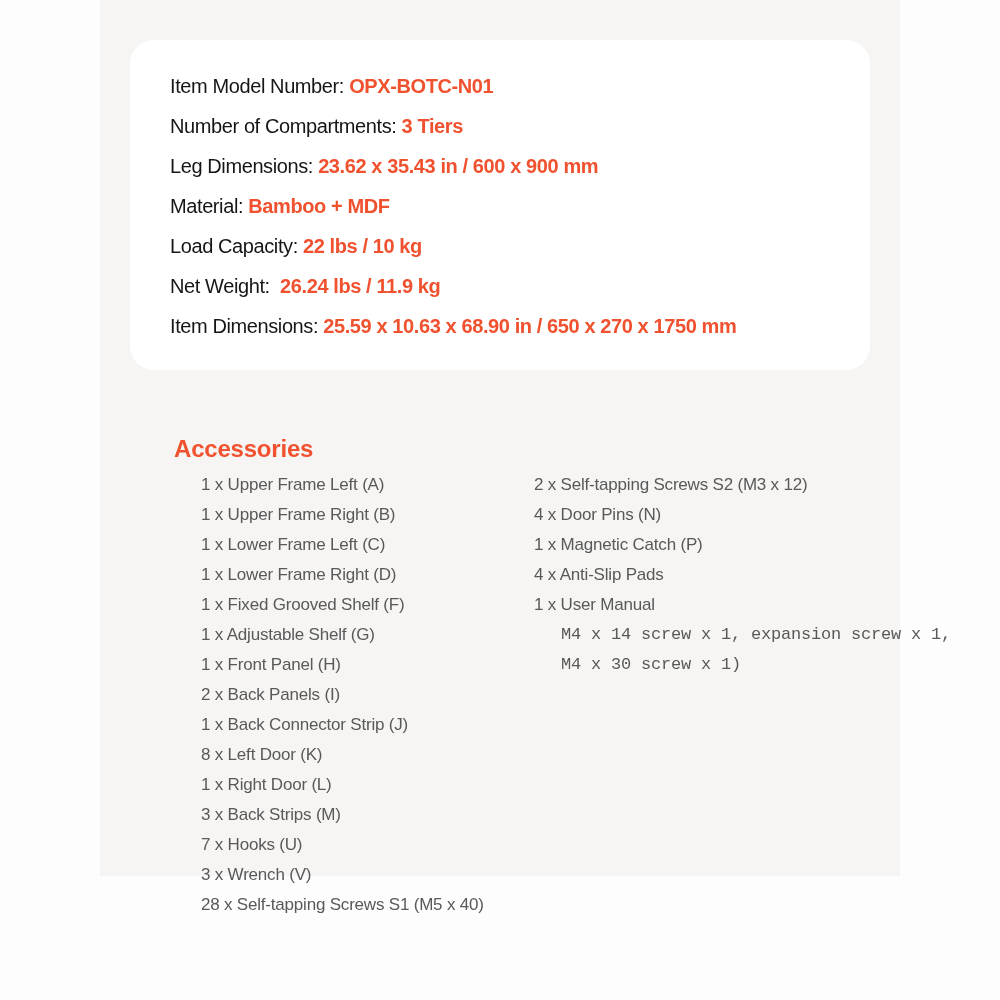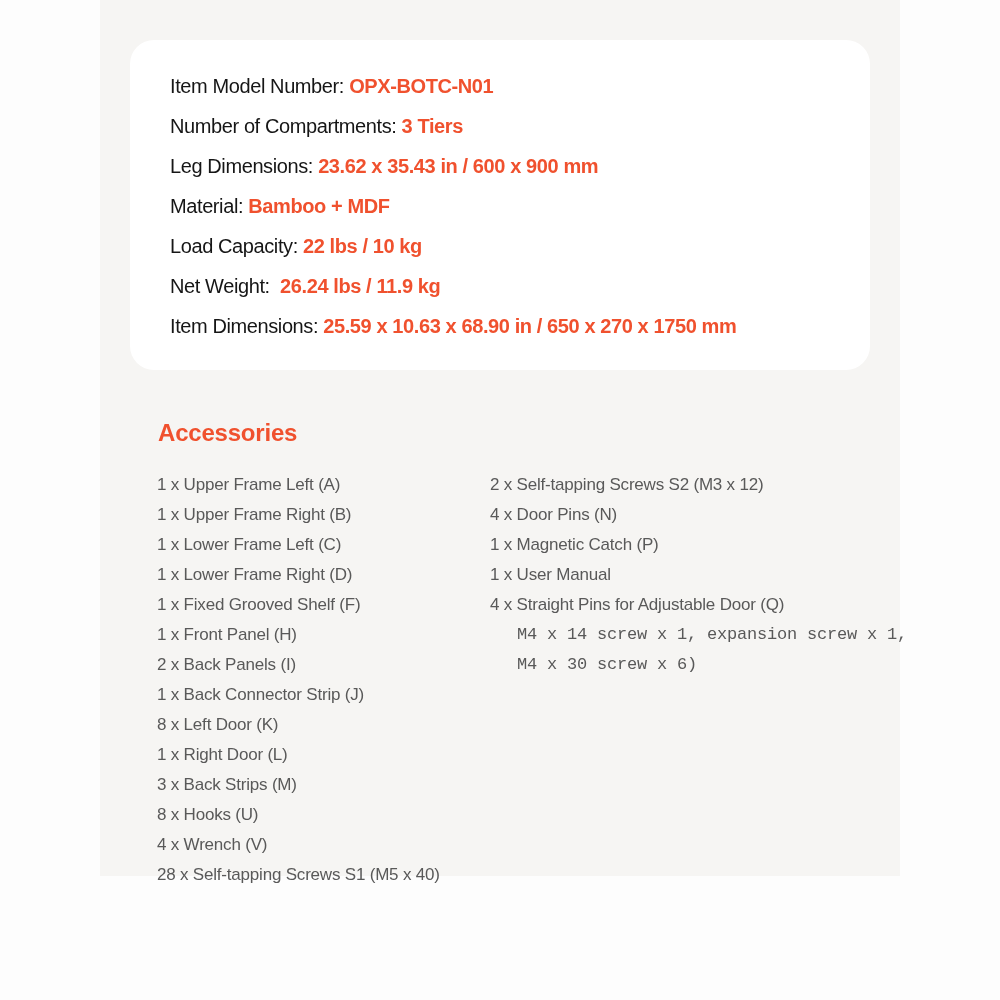--- a/index.html
+++ b/index.html
@@ -43,39 +43,39 @@
     color: #161616;
   }
   .spec-value {
     font-weight: 700;
     color: #f0512e;
   }
   .acc-heading {
     position: absolute;
     left: 58px;
     top: 418px;
-    margin: 0;
+    margin: 16px;
     font-size: 24px;
     line-height: 30px;
     font-weight: 700;
     letter-spacing: -0.2px;
     color: #f0512e;
   }
   .acc-columns {
     position: absolute;
     left: 57px;
     top: 470px;
     display: flex;
   }
   .acc-col {
     list-style: none;
     margin: 0;
     padding: 0;
   }
-  .acc-col.left  { width: 333px; }
+  .acc-col.left  { width: 333px; margin-left: 44px; }
   .acc-col.right { width: 380px; }
   .acc-col li {
     line-height: 30px;
     font-size: 17px;
     letter-spacing: -0.2px;
     color: #595959;
     white-space: nowrap;
   }
   .acc-col li.indent {
     padding-left: 27px;
@@ -101,34 +101,35 @@
 
   <h2 class="acc-heading">Accessories</h2>
 
   <div class="acc-columns">
     <ul class="acc-col left" id="acc-left">
         <li class="">1 x Upper Frame Left (A)</li>
         <li class="">1 x Upper Frame Right (B)</li>
         <li class="">1 x Lower Frame Left (C)</li>
         <li class="">1 x Lower Frame Right (D)</li>
         <li class="">1 x Fixed Grooved Shelf (F)</li>
+        <li class="">1 x Adjustable Shelf (G)</li>
         <li class="">1 x Front Panel (H)</li>
         <li class="">2 x Back Panels (I)</li>
         <li class="">1 x Back Connector Strip (J)</li>
         <li class="">8 x Left Door (K)</li>
         <li class="">1 x Right Door (L)</li>
         <li class="">3 x Back Strips (M)</li>
-        <li class="">8 x Hooks (U)</li>
-        <li class="">4 x Wrench (V)</li>
+        <li class="">7 x Hooks (U)</li>
+        <li class="">3 x Wrench (V)</li>
         <li class="">28 x Self-tapping Screws S1 (M5 x 40)</li>
       </ul>
     <ul class="acc-col right" id="acc-right">
         <li class="">2 x Self-tapping Screws S2 (M3 x 12)</li>
         <li class="">4 x Door Pins (N)</li>
         <li class="">1 x Magnetic Catch (P)</li>
+        <li class="">4 x Anti-Slip Pads</li>
         <li class="">1 x User Manual</li>
-        <li class="">4 x Straight Pins for Adjustable Door (Q)</li>
         <li class="indent">M4 x 14 screw x 1, expansion screw x 1,</li>
-        <li class="indent">M4 x 30 screw x 6)</li>
+        <li class="indent">M4 x 30 screw x 1)</li>
       </ul>
   </div>
 
 </div>
 
 </body></html>

